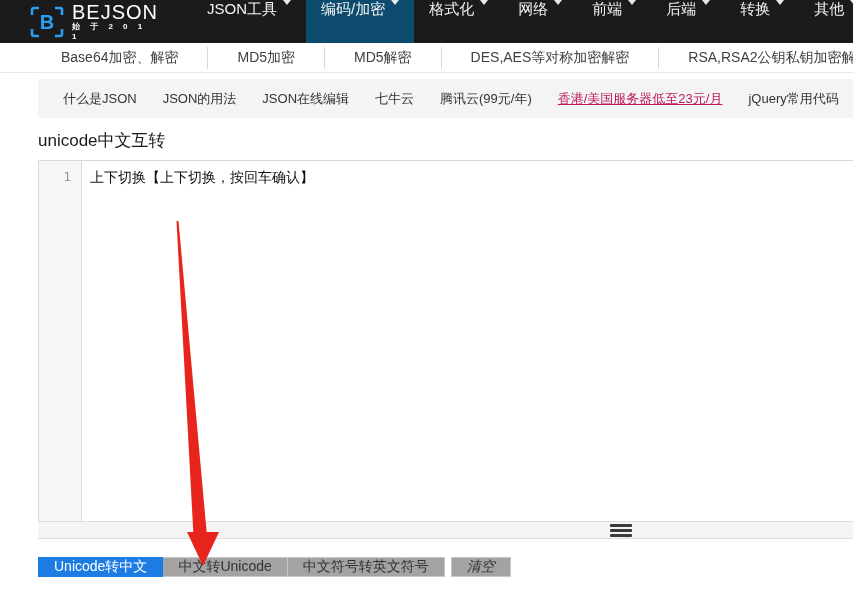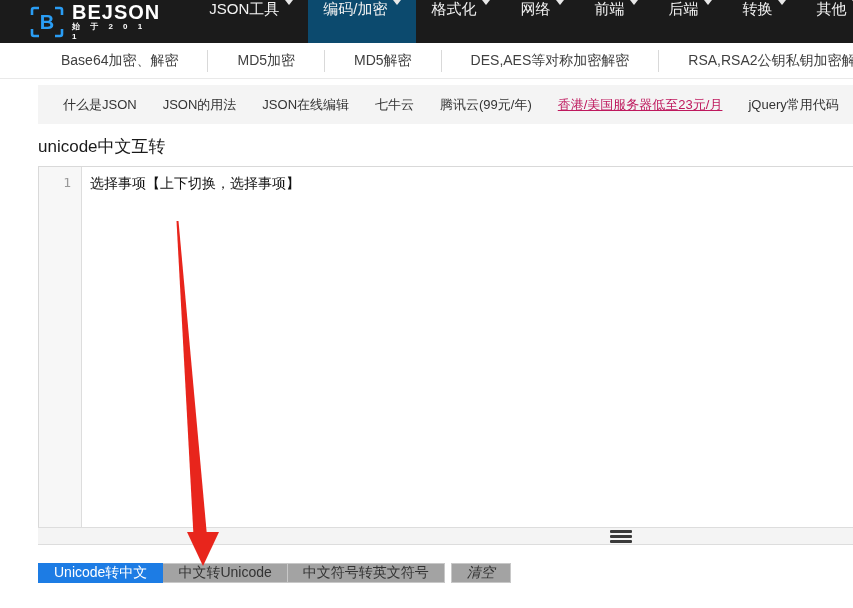--- a/index.html
+++ b/index.html
@@ -5,32 +5,32 @@
   * { margin: 0; padding: 0; box-sizing: border-box; }
   html, body { width: 853px; height: 608px; overflow: hidden; background: #fff;
     font-family: "Liberation Sans", "DejaVu Sans", sans-serif; }
   body { position: relative; }
 
   
   .topnav { height: 43px; background: #1b1b1b; display: flex; align-items: stretch; padding-left: 30px; }
   .logo { display: flex; align-items: center; margin-right: 34px; cursor: pointer; }
   .logo-badge { width: 34px; height: 32px; margin-right: 8px; position: relative; }
   .logo-text { display: flex; flex-direction: column; line-height 1; }
-  .logo-brand { color: #fff; font-weight: bold; font-size: 20px; letter-spacing: 1px; line-height: 20px; }
+  .logo-brand { color: #fff; font-weight: normal; font-size: 20px; letter-spacing: 1px; line-height: 20px; }
   .logo-tagline { color: #fff; font-size: 8px; letter-spacing: 4px; line-height: 10px; font-weight: bold; }
   .nav-items { display: flex; align-items: stretch; }
   .nav-item { color: #f2f2f2; font-size: 15px; display: flex; 
     padding: 0 15px; cursor: pointer; white-space: nowrap; }
   .nav-item.active { background: #0c4a6e; }
   .caret { display: inline-block; width: 0; height: 0; margin-left: 6px;
     border-left: 4px solid transparent; border-right: 4px solid transparent;
     border-top: 5px solid #e8e8e8; }
 
   
-  .subnav { height: 36px; display: flex; align-items: center; padding-left: 32px;
+  .subnav { height: 30px; display: flex; align-items: center; padding-left: 32px;
     border-bottom: 1px solid #e9e9e9; background: #fff; }
   .subnav-item { font-size: 14px; color: #404040; padding: 2px 29px; cursor: pointer;
     border-right: 1px solid #d9d9d9; white-space: nowrap; }
 
   
   .quicklinks-wrap { padding: 6px 0 0 38px; background: #fff; }
   .quicklinks { height: 39px; background: #f4f4f4; display: flex; align-items: center;
     padding-left: 12px; }
   .quicklink { font-size: 13px; color: #333; margin: 0 13px; cursor: pointer;
     text-decoration: none; white-space: nowrap; }
@@ -149,21 +149,21 @@
   </div>
 </div>
 
 <h1 class="page-title">unicode中文互转</h1>
 
 <div class="editor">
   <div class="gutter">
     <div class="line-number">1</div>
   </div>
   <div class="code-area">
-    <div class="code-line">选择事项【上下切换，选择事项】</div>
+    <div class="code-line">上下切换【上下切换，按回车确认】</div>
   </div>
 </div>
 <div class="editor-statusbar">
   <span class="resize-handle">
     <i></i>
       <i></i>
       <i></i>
   </span>
 </div>
 

